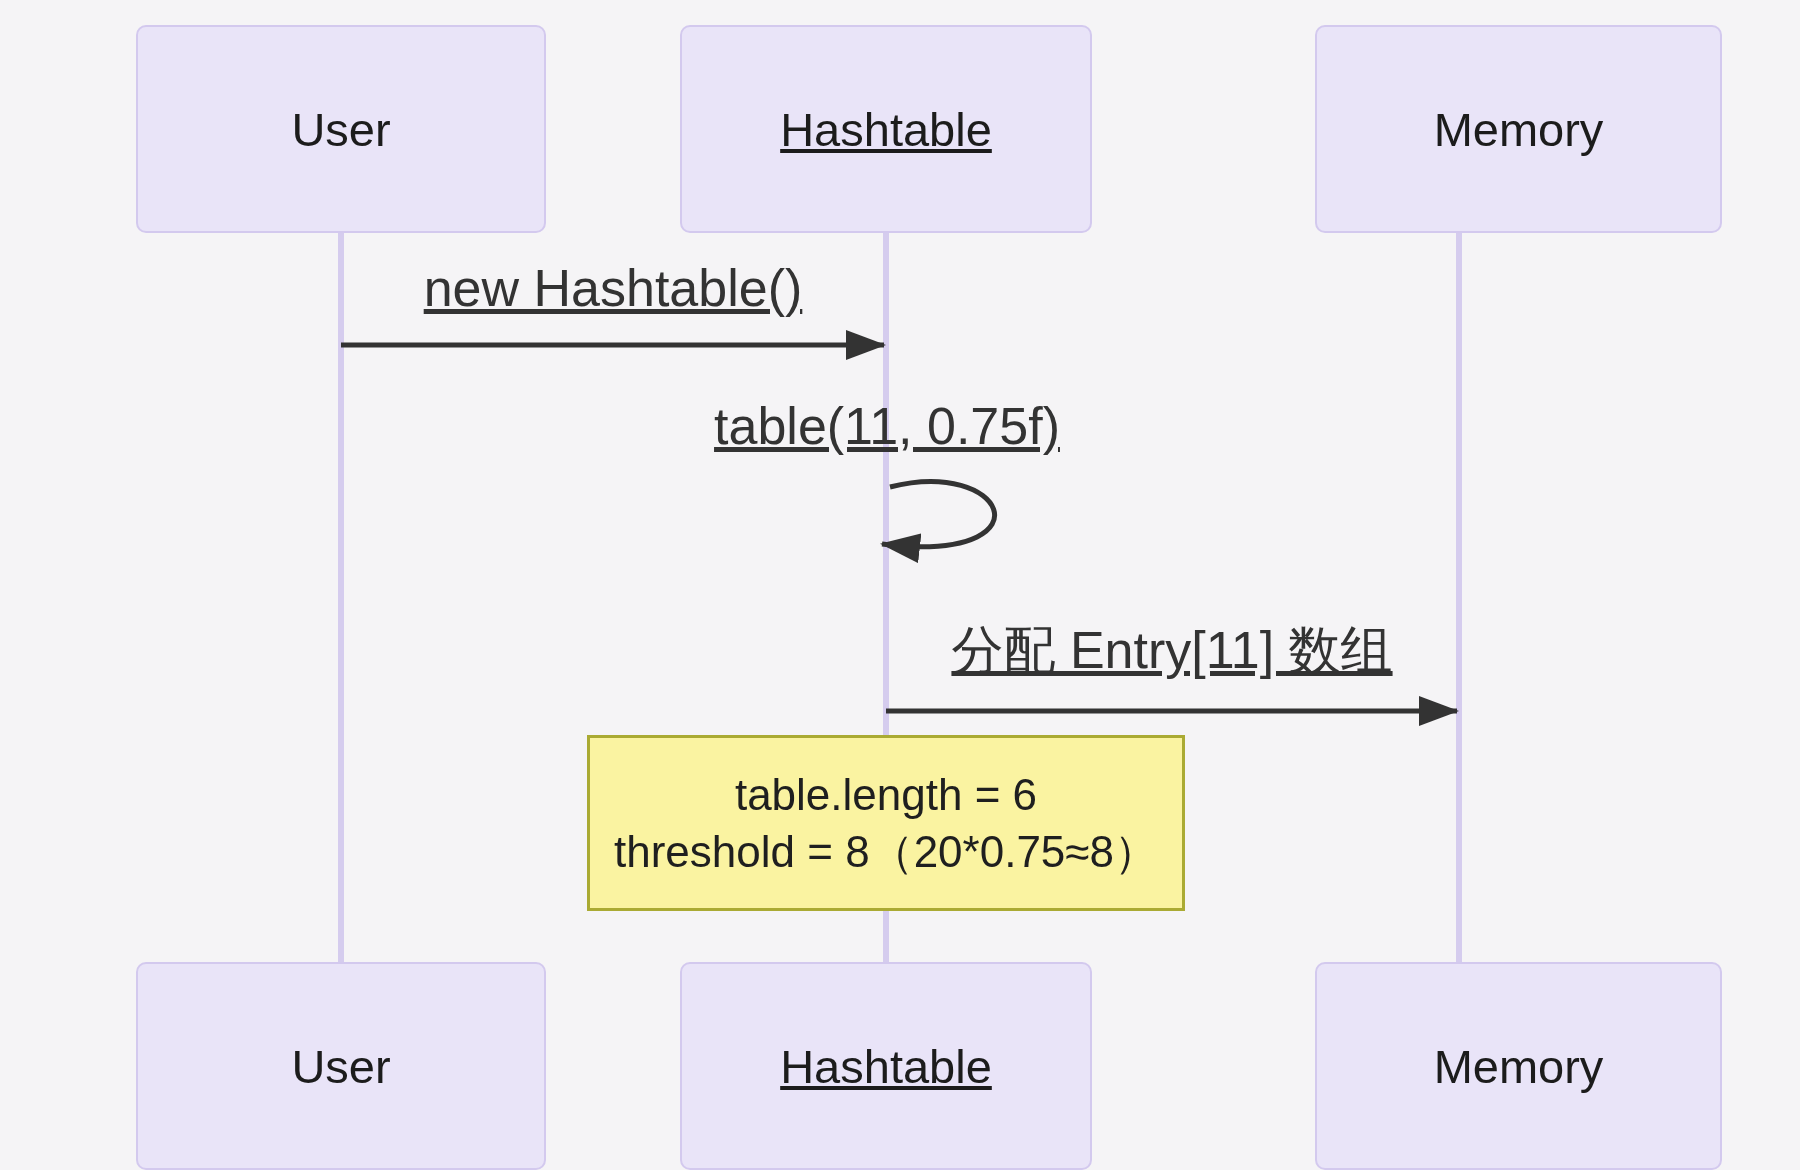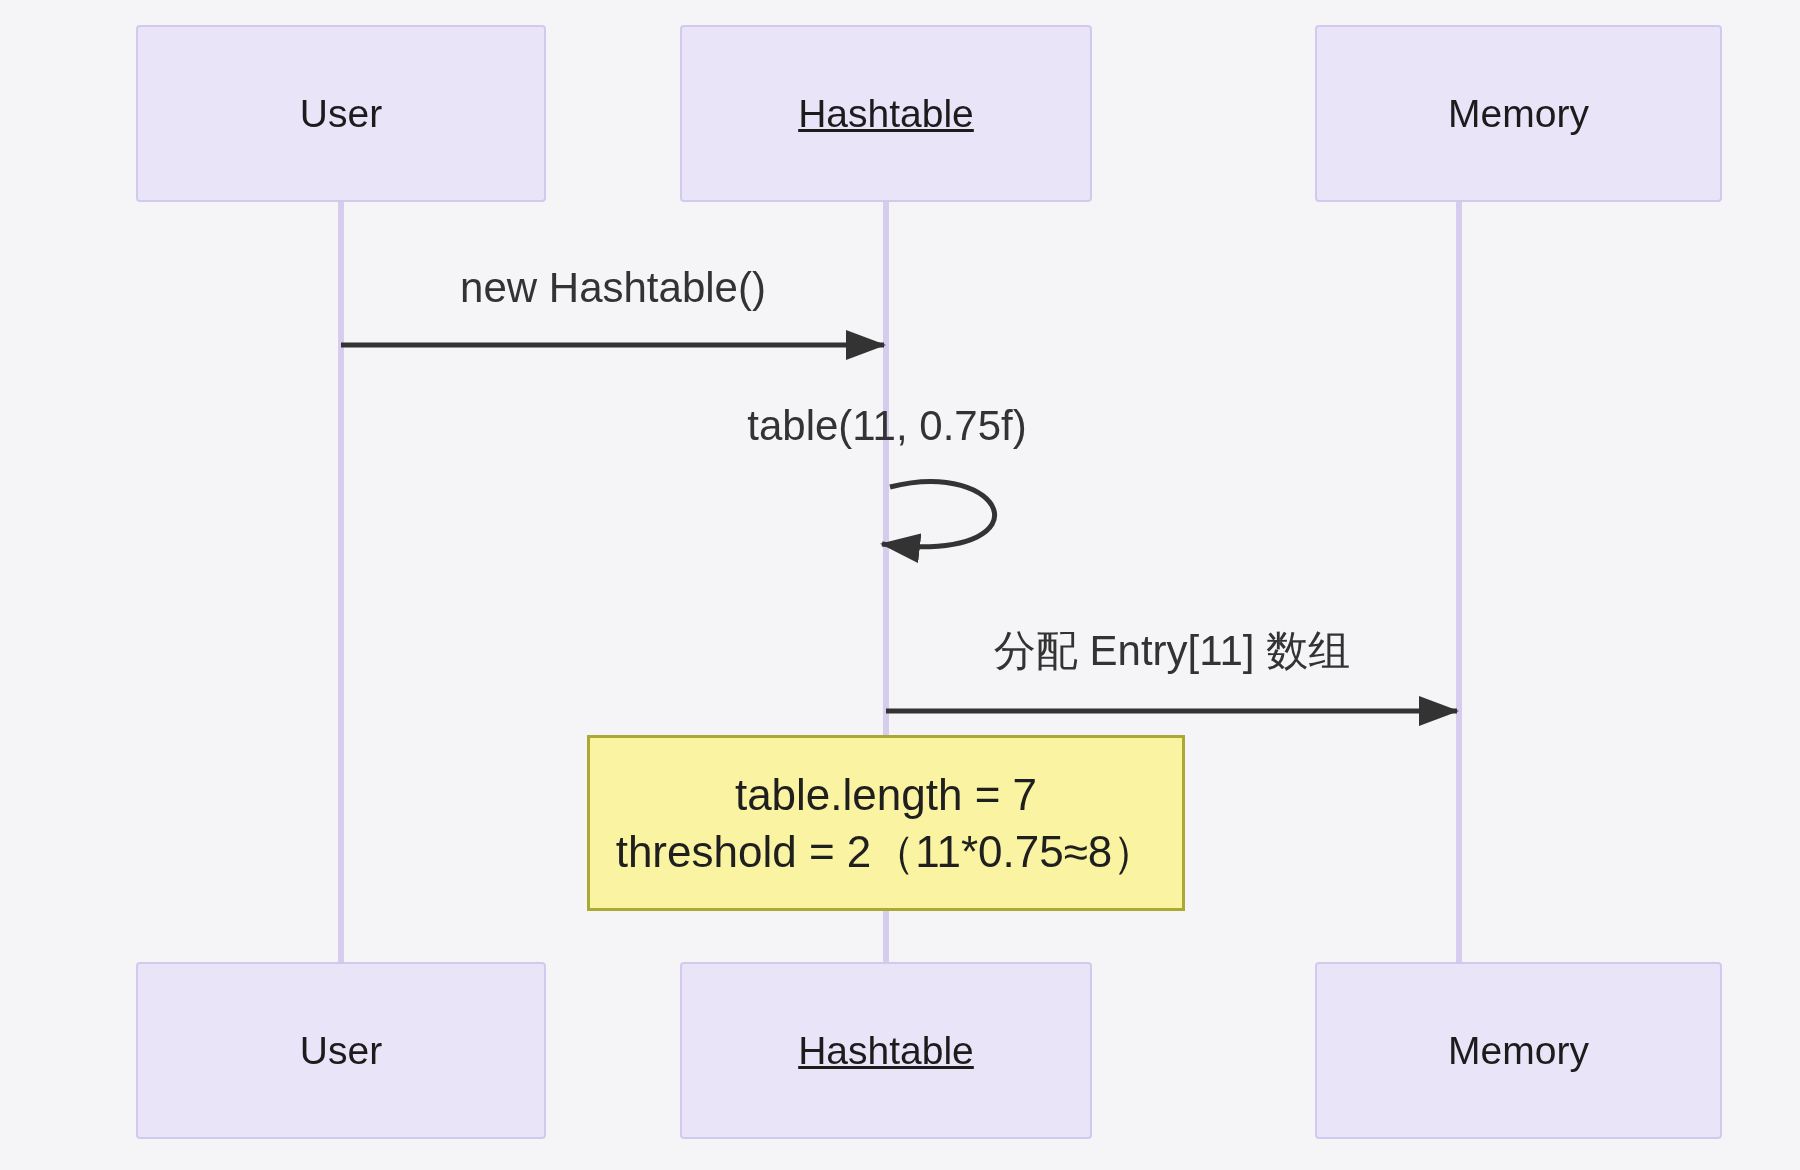--- a/index.html
+++ b/index.html
@@ -33,28 +33,28 @@
     width: 6px;
     background: var(--lifeline);
     z-index: 1;
   }
   .lifeline.l-user      { left: 338px; }
   .lifeline.l-hashtable { left: 883px; }
   .lifeline.l-memory    { left: 1456px; }
 
   .actor-box {
     position: absolute;
-    height: 177px;
+    height: 208px;
     background: var(--actor-fill);
     border: 2px solid var(--actor-border);
-    border-radius: 4px;
+    border-radius: 10px;
     display: flex;
     align-items: center;
     justify-content: center;
-    font-size: 39px;
+    font-size: 47px;
     color: var(--actor-text);
     z-index: 2;
   }
   .a-top    { top: 25px; }
   .a-bottom { top: 962px; }
   .a-user      { left: 136px;  width: 410px; }
   .a-hashtable { left: 680px;  width: 412px; text-decoration: underline; }
   .a-memory    { left: 1315px; width: 407px; }
 
   .arrow-layer {
@@ -67,24 +67,25 @@
   .arrow-line, .loop-path {
     stroke: var(--arrow);
     stroke-width: 5;
     fill: none;
   }
   .arrow-head { fill: var(--arrow); stroke: none; }
 
   .msg-label {
     position: absolute;
     transform: translate(-50%, -50%);
-    font-size: 42px;
+    font-size: 52px;
     color: var(--message-text);
     white-space: nowrap;
     z-index: 3;
+    text-decoration: underline;
   }
   .m-1 { left: 613px;  top: 288px; }
   .m-2 { left: 887px;  top: 426px; }
   .m-3 { left: 1172px; top: 651px; }
 
   .note-box {
     position: absolute;
     left: 587px; top: 735px;
     width: 598px; height: 176px;
     background: var(--note-fill);
@@ -139,17 +140,17 @@
   </div>
   <div class="actor-box a-bottom a-memory">
     <span>Memory</span>
   </div>
 
   <div class="msg-label m-1">new Hashtable()</div>
   <div class="msg-label m-2">table(11, 0.75f)</div>
   <div class="msg-label m-3">分配 Entry[11] 数组</div>
 
   <div class="note-box">
-    <span>table.length = 7</span>
-    <span>threshold = 2（11*0.75≈8）</span>
+    <span>table.length = 6</span>
+    <span>threshold = 8（20*0.75≈8）</span>
   </div>
 
 </div>
 
 </body></html>

